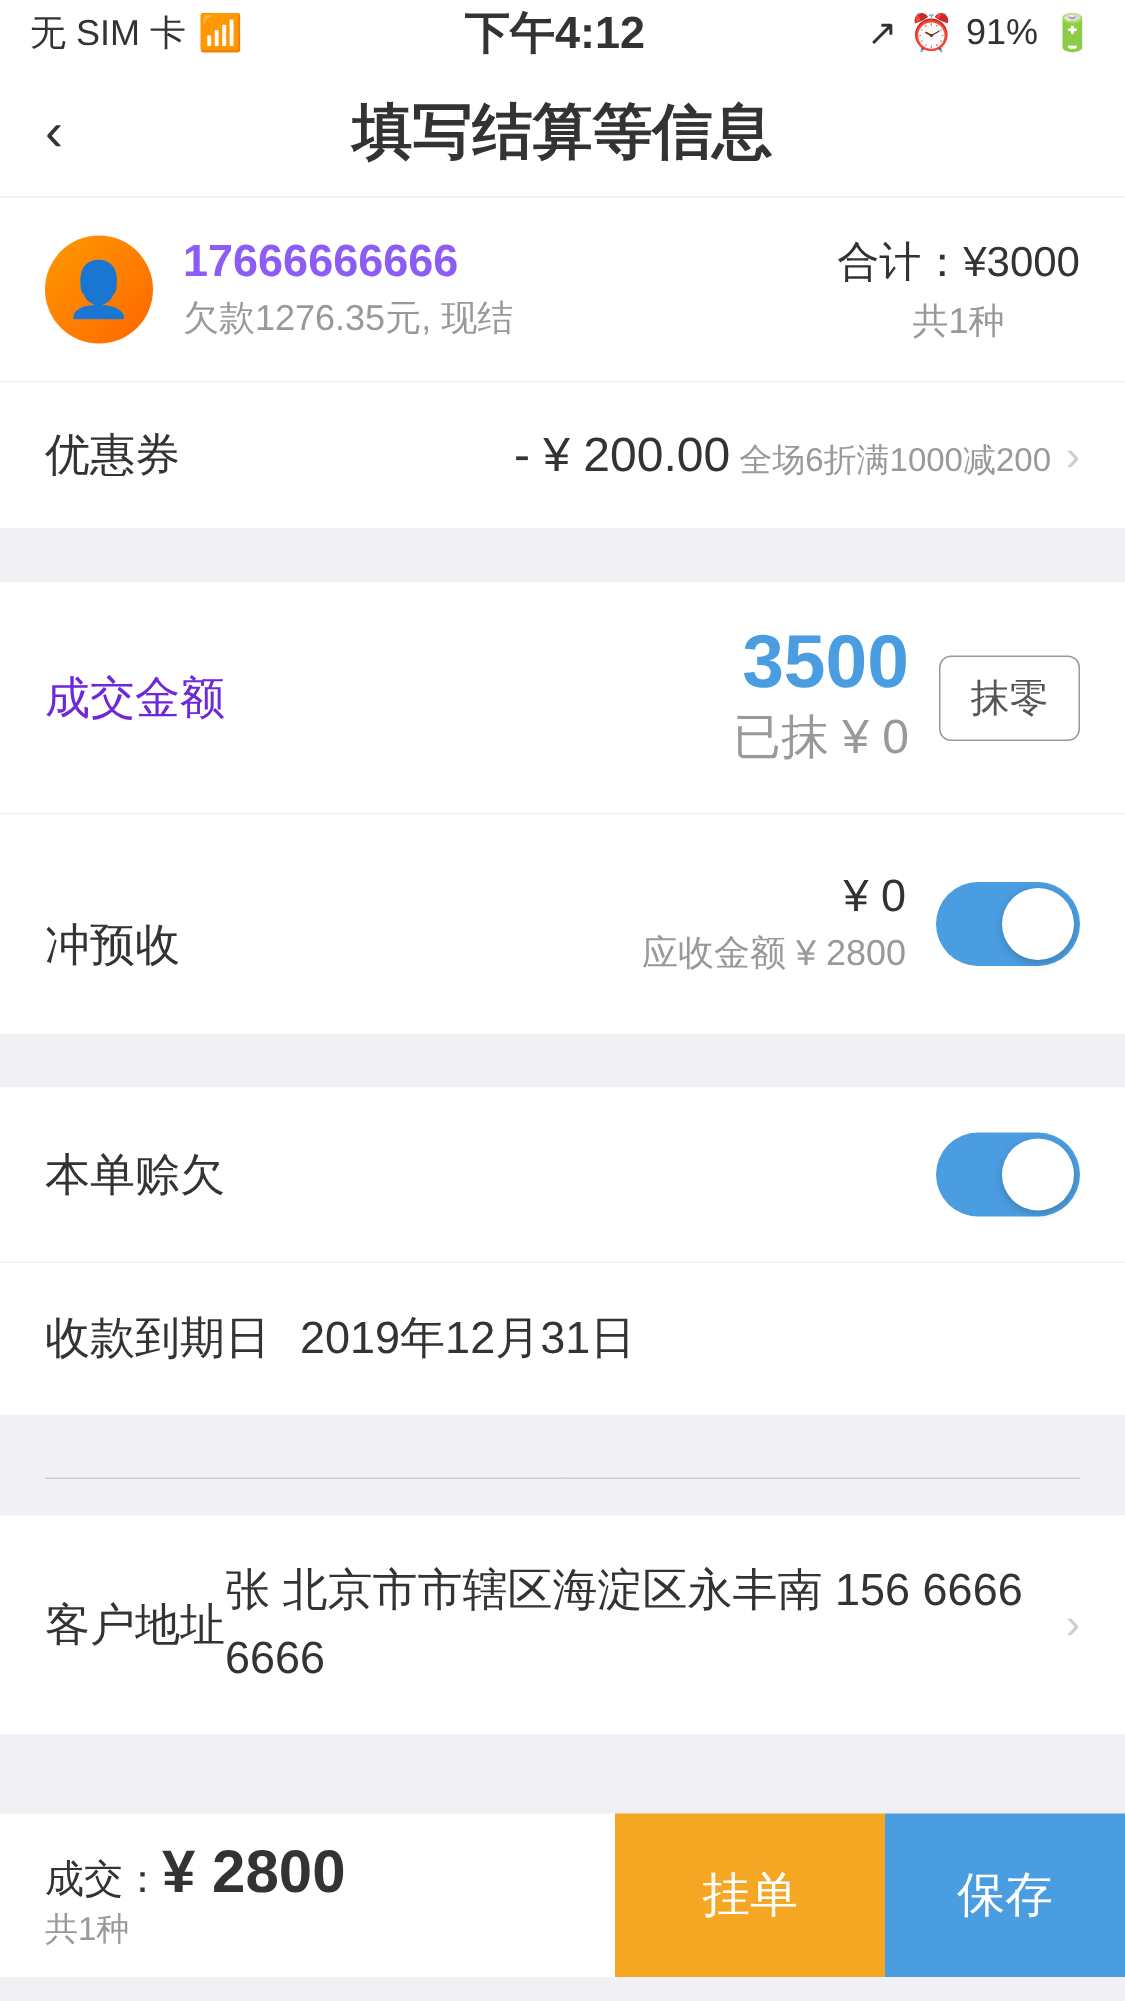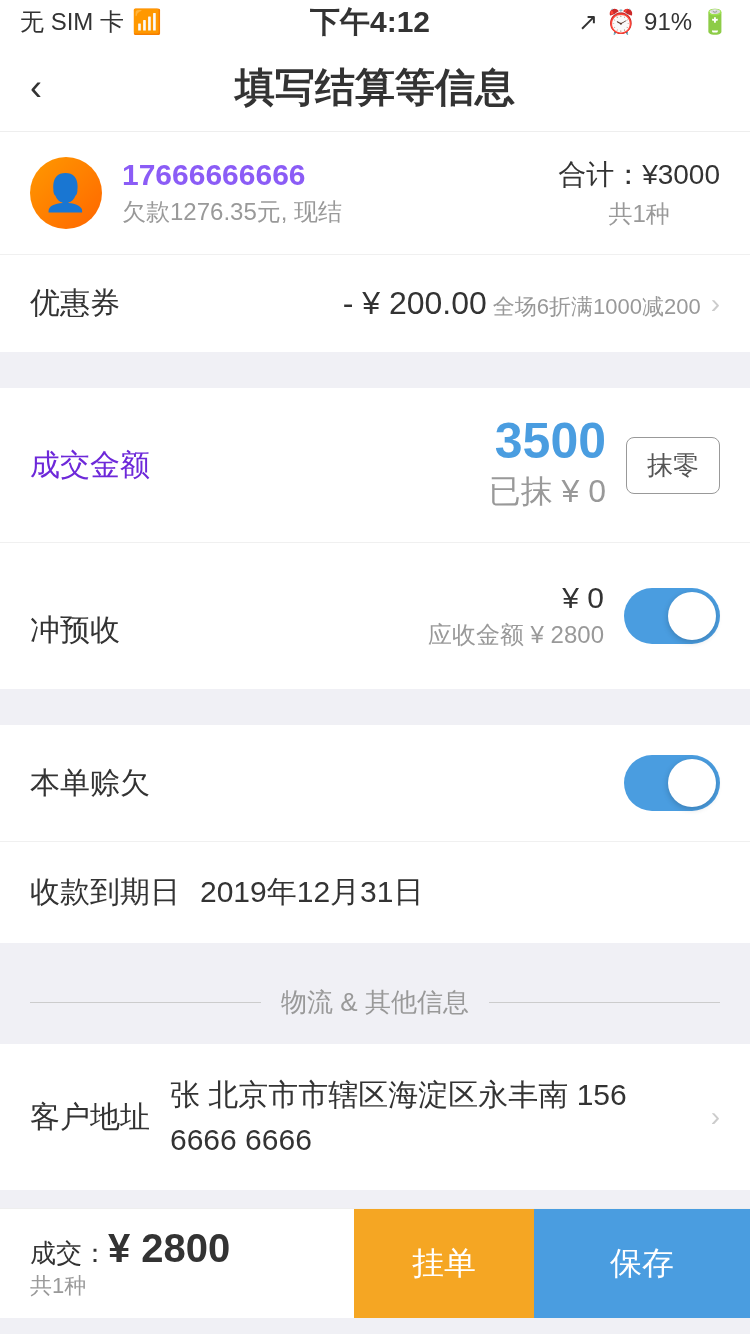--- a/index.html
+++ b/index.html
@@ -207,21 +207,21 @@
     }
 
     
     .address-row {
       display: flex;
       align-items: center;
       justify-content: space-between;
       padding: 28px 30px;
       background: #fff;
     }
-    .address-label { font-size: 30px; color: #333; flex-shrink: 0; margin-right: 20px; }
+    .address-label { font-size: 30px; color: #333; flex-shrink: 0; }
     .address-value { font-size: 30px; color: #333; flex: 1; line-height: 1.5; }
 
     
     .gray-area {
       background: #f0f0f5;
       height: 200px;
     }
 
     
     .bottom-bar {
@@ -249,21 +249,21 @@
       background: #f5a623;
       display: flex;
       align-items: center;
       justify-content: center;
       font-size: 32px;
       color: #fff;
       font-weight: 500;
       cursor: pointer;
     }
     .btn-save {
-      width: 216px;
+      width: 160px;
       background: #4a9de0;
       display: flex;
       align-items: center;
       justify-content: center;
       font-size: 32px;
       color: #fff;
       font-weight: 500;
       cursor: pointer;
     }
   </style>
@@ -355,21 +355,20 @@
   </div>
 
   <div class="due-row">
     <span class="due-label">收款到期日</span>
     <span class="due-value">2019年12月31日</span>
   </div>
 </div>
 
 <div class="section-divider">
   <div class="divider-line"></div>
-  <span class="divider-text">物流 &amp; 其他信息</span>
   <div class="divider-line"></div>
 </div>
 
 <div class="section">
   <div class="address-row">
     <span class="address-label">客户地址</span>
     <span class="address-value">张 北京市市辖区海淀区永丰南 156 6666 6666</span>
     <span class="chevron-right">›</span>
   </div>
 </div>

